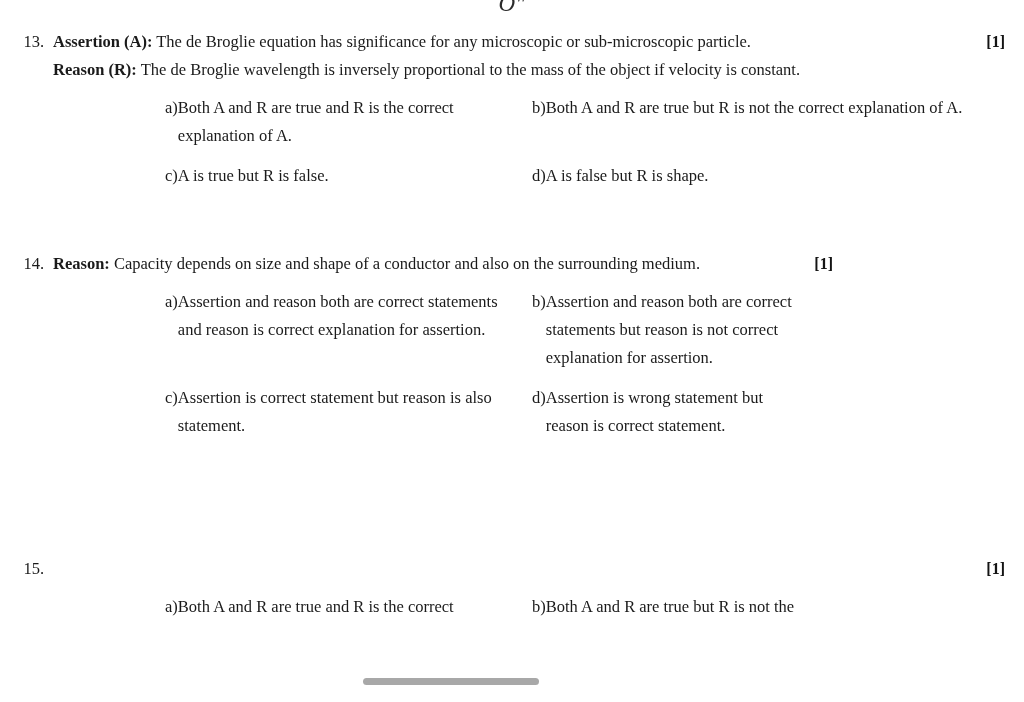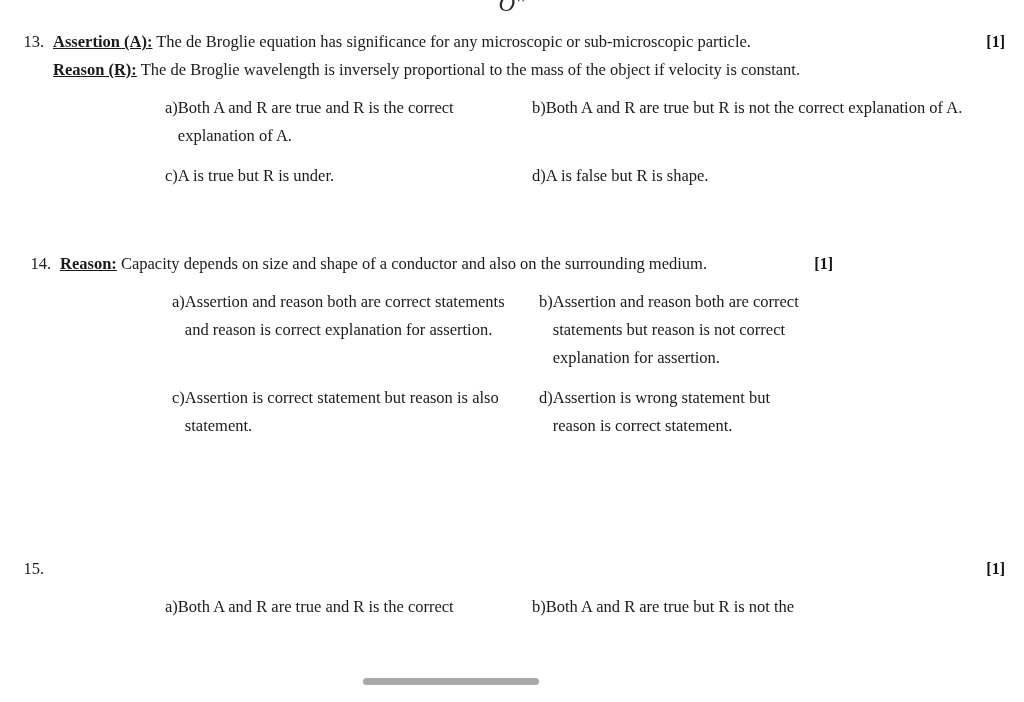--- a/index.html
+++ b/index.html
@@ -70,21 +70,20 @@
 
   .stmt {
     font-size: 16.5px;
     line-height: 28px;
     text-align: left;
     color: #1a1a1a;
   }
 
   .stmt b {
     font-weight: bold;
-    text-decoration: underline;
   }
 
   .marks {
     position: absolute;
     right: 19px;
     font-size: 16px;
     line-height: 28px;
     font-weight: bold;
     color: #141414;
   }
@@ -124,21 +123,21 @@
     left: 363px;
     top: 678px;
     width: 176px;
     height: 7px;
     background: #a8a8a8;
     border-radius: 4px;
   }
 
   
   .q13 { position: absolute; top: 28px;  left: 0; width: 1024px; }
-  .q14 { position: absolute; top: 250px; left: 0; width: 852px; padding-left: 7px; }
+  .q14 { position: absolute; top: 250px; left: 0; width: 852px; }
   .q15 { position: absolute; top: 531px; left: 0; width: 1024px; margin-top: 24px; }
 
   .spacer-sm { height: 10px; }
 </style>
 </head>
 <body style="background: rgb(255, 255, 255); color: rgb(26, 26, 26);">
 
 <div class="page">
 
   <div class="top-glyph">O″</div>
@@ -159,21 +158,21 @@
           <span class="opt-text">Both A and R are true and R is the correct explanation of A.</span>
         </div>
       <div class="opt">
           <span class="opt-letter">b)</span>
           <span class="opt-text">Both A and R are true but R is not the correct explanation of A.</span>
         </div>
       <div class="opt-row-gap"></div>
       <div class="opt-row-gap"></div>
       <div class="opt">
           <span class="opt-letter">c)</span>
-          <span class="opt-text">A is true but R is under.</span>
+          <span class="opt-text">A is true but R is false.</span>
         </div>
       <div class="opt">
           <span class="opt-letter">d)</span>
           <span class="opt-text">A is false but R is shape.</span>
         </div>
     </div>
   </div>
 
   <div class="question q14">
     <div class="q-head">

